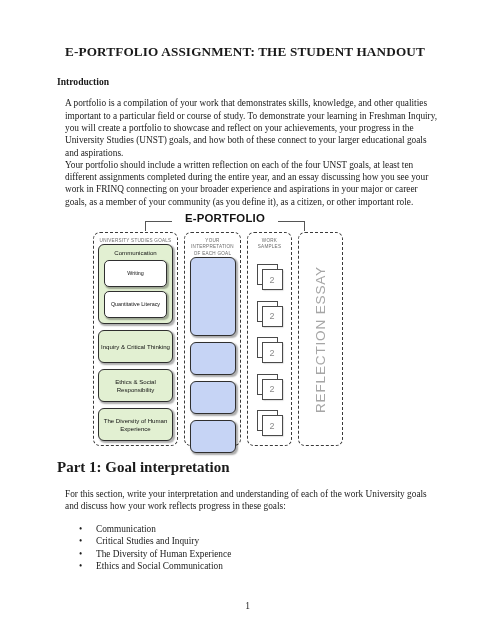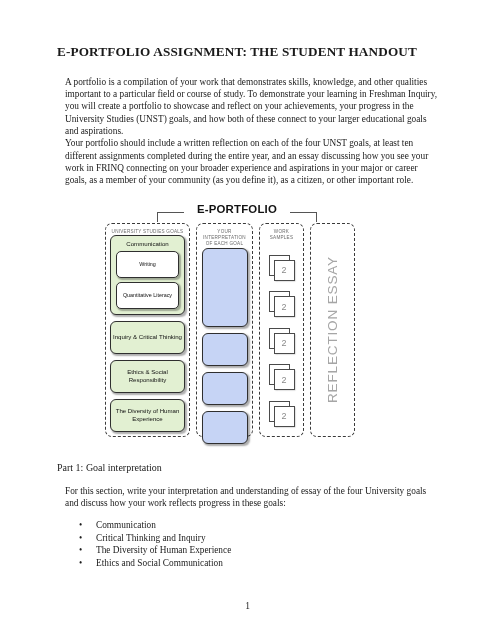--- a/index.html
+++ b/index.html
@@ -28,40 +28,40 @@
     top: 44px;
     width: 383px;
   }
 
   
   .doc-title {
     font-family: "Liberation Serif", serif;
     font-weight: bold;
     font-size: 13.2px;
     letter-spacing: 0.15px;
-    margin: 0 0 16px 0;
+    margin: 0 0 16px 8px;
     line-height: 1.2;
   }
   .section-head {
     font-weight: bold;
     font-size: 9.6px;
     margin: 0 0 10px 0;
     line-height: 1.2;
   }
   .para {
     font-size: 9.3px;
     line-height: 12.3px;
     margin: 0 0 0 8px;
     text-align: left;
   }
   .para + .para { margin-top: 0px; }
 
   .part-head {
-    font-weight: normal;
-    font-size: 10px;
+    font-weight: bold;
+    font-size: 15px;
     margin: 0 0 12px 0;
   }
   .bullets {
     margin: 10px 0 0 0;
     padding: 0;
     list-style: none;
   }
   .bullets li {
     font-size: 9.3px;
     line-height: 12.6px;
@@ -81,21 +81,21 @@
     top: 601px;
     text-align: center;
     font-size: 9.5px;
   }
 
   
   .diagram {
     position: relative;
     width: 383px;
     height: 243px;
-    margin: 16px;
+    margin: 4px;
     text-decoration: underline;
   }
   .eport-label-row {
     position: absolute;
     left: 84px;
     top: 0px;
     width: 160px;
     height: 20px;
   }
   .eport-title {
@@ -287,20 +287,21 @@
   }
 </style>
 </head>
 <body>
 
 <div class="page">
   <div class="content">
 
     <h1 class="doc-title">E-PORTFOLIO ASSIGNMENT:  THE STUDENT HANDOUT</h1>
 
+    <h2 class="section-head">Introduction</h2>
 
     <p class="para">A portfolio is a compilation of your work that demonstrates skills, knowledge, and other qualities important to a particular field or course of study.  To demonstrate your learning in Freshman Inquiry, you will create a portfolio to showcase and reflect on your achievements, your progress in the University Studies (UNST) goals, and how both of these connect to your larger educational goals and aspirations.</p>
     <p class="para">Your portfolio should include a written reflection on each of the four UNST goals, at least ten different assignments completed during the entire year, and an essay discussing how you see your work in FRINQ connecting on your broader experience and aspirations in your major or career goals, as a member of your community (as you define it), as a citizen, or other important role.</p>
 
     <div class="diagram">
 
       <div class="eport-label-row">
         <div class="brk left"></div>
         <div class="eport-title">E-PORTFOLIO</div>
         <div class="brk right"></div>
@@ -375,30 +376,30 @@
 
         <div class="col col-essay">
           <div class="essay-label">REFLECTION ESSAY</div>
         </div>
 
       </div>
     </div>
 
     <h2 class="part-head">Part 1:  Goal interpretation</h2>
 
-    <p class="para">For this section, write your interpretation and understanding of essay of the four University goals and discuss how your work reflects progress in these goals:</p>
+    <p class="para">For this section, write your interpretation and understanding of each of the work University goals and discuss how your work reflects progress in these goals:</p>
 
     <ul class="bullets">
       <li>
         <span class="dot">•</span>
         <span>Communication</span>
       </li>
       <li>
         <span class="dot">•</span>
-        <span>Critical Thinking and Inquiry</span>
+        <span>Critical Studies and Inquiry</span>
       </li>
       <li>
         <span class="dot">•</span>
         <span>The Diversity of Human Experience</span>
       </li>
       <li>
         <span class="dot">•</span>
         <span>Ethics and Social Communication</span>
       </li>
     </ul>

